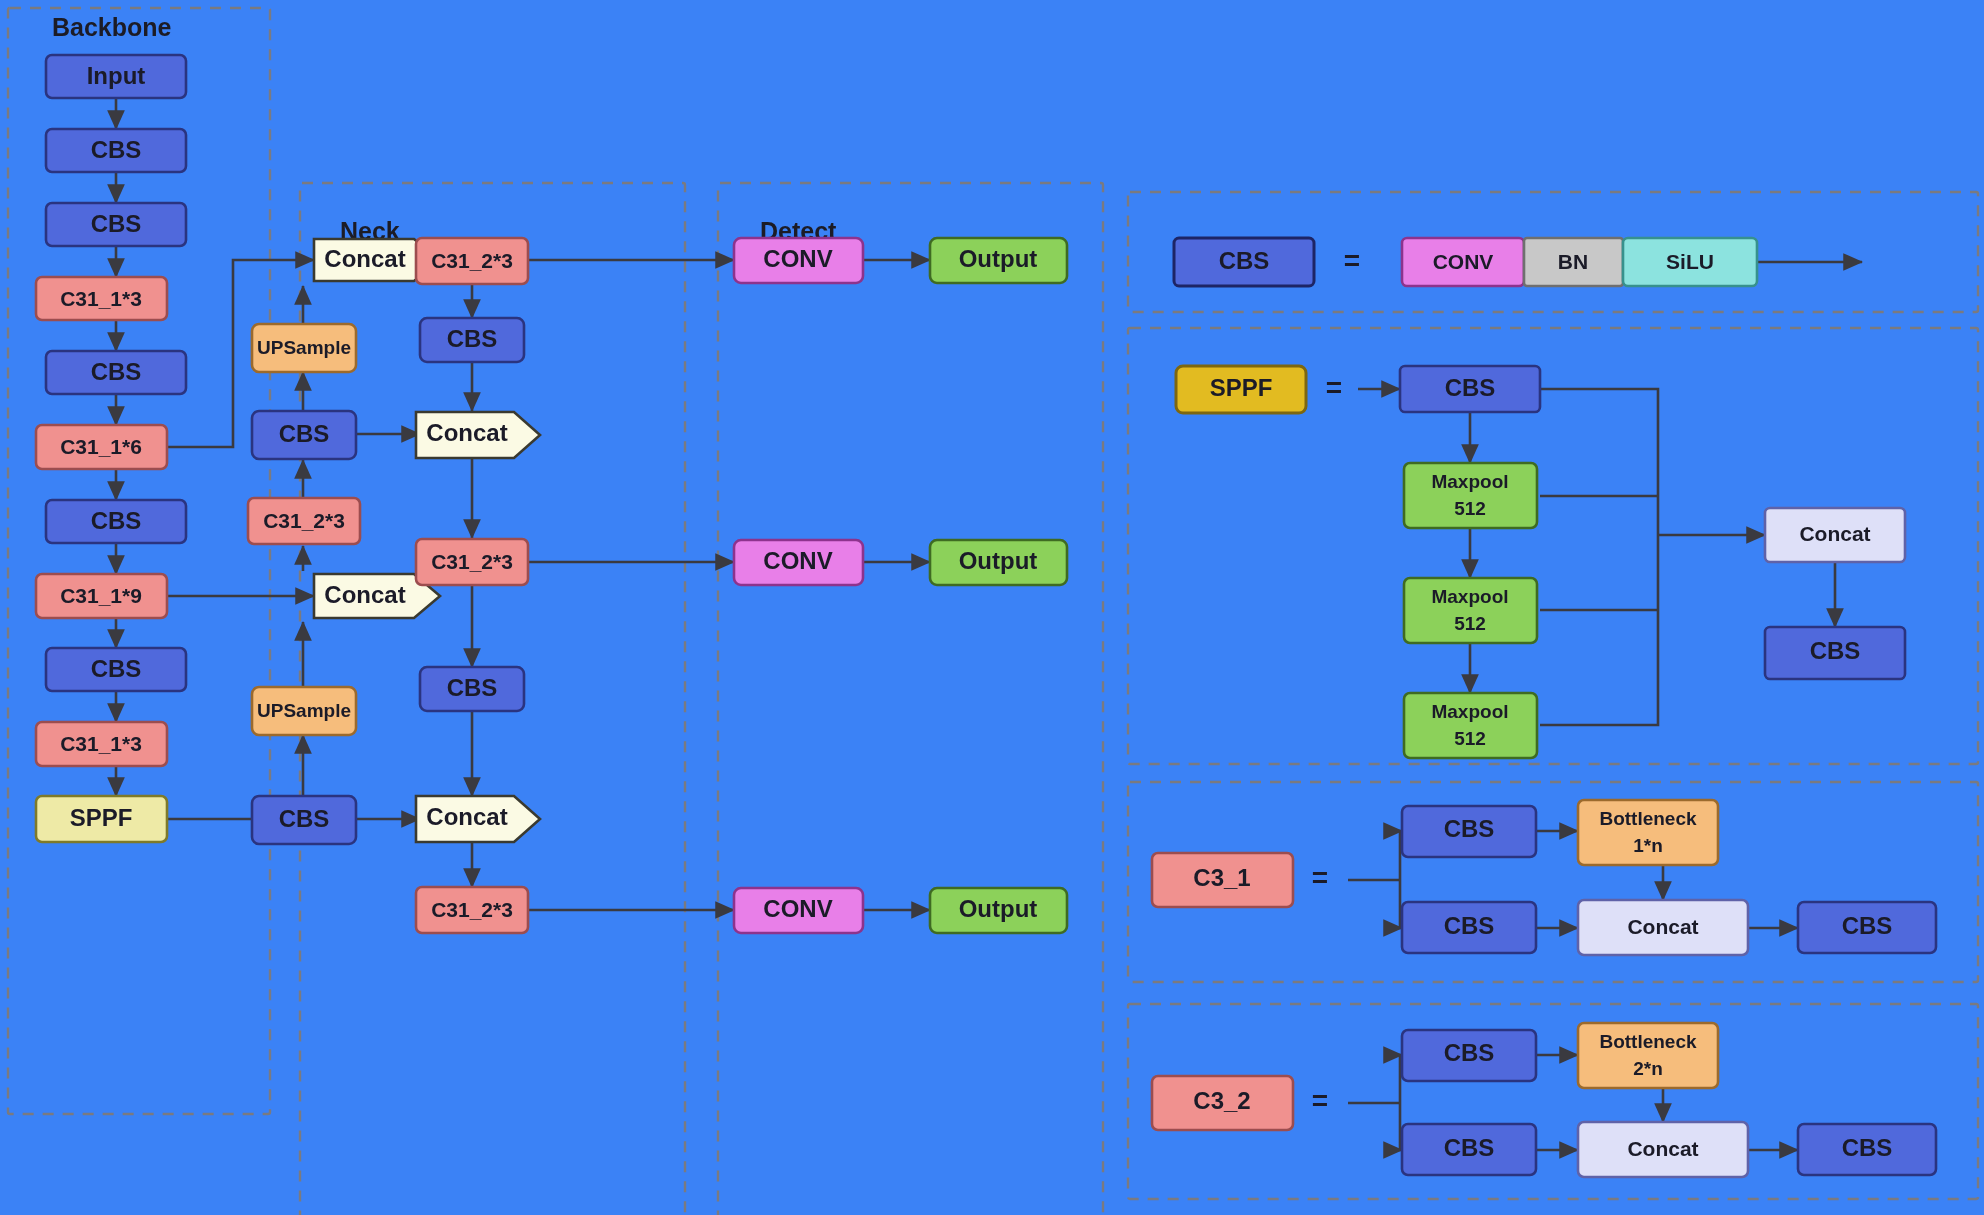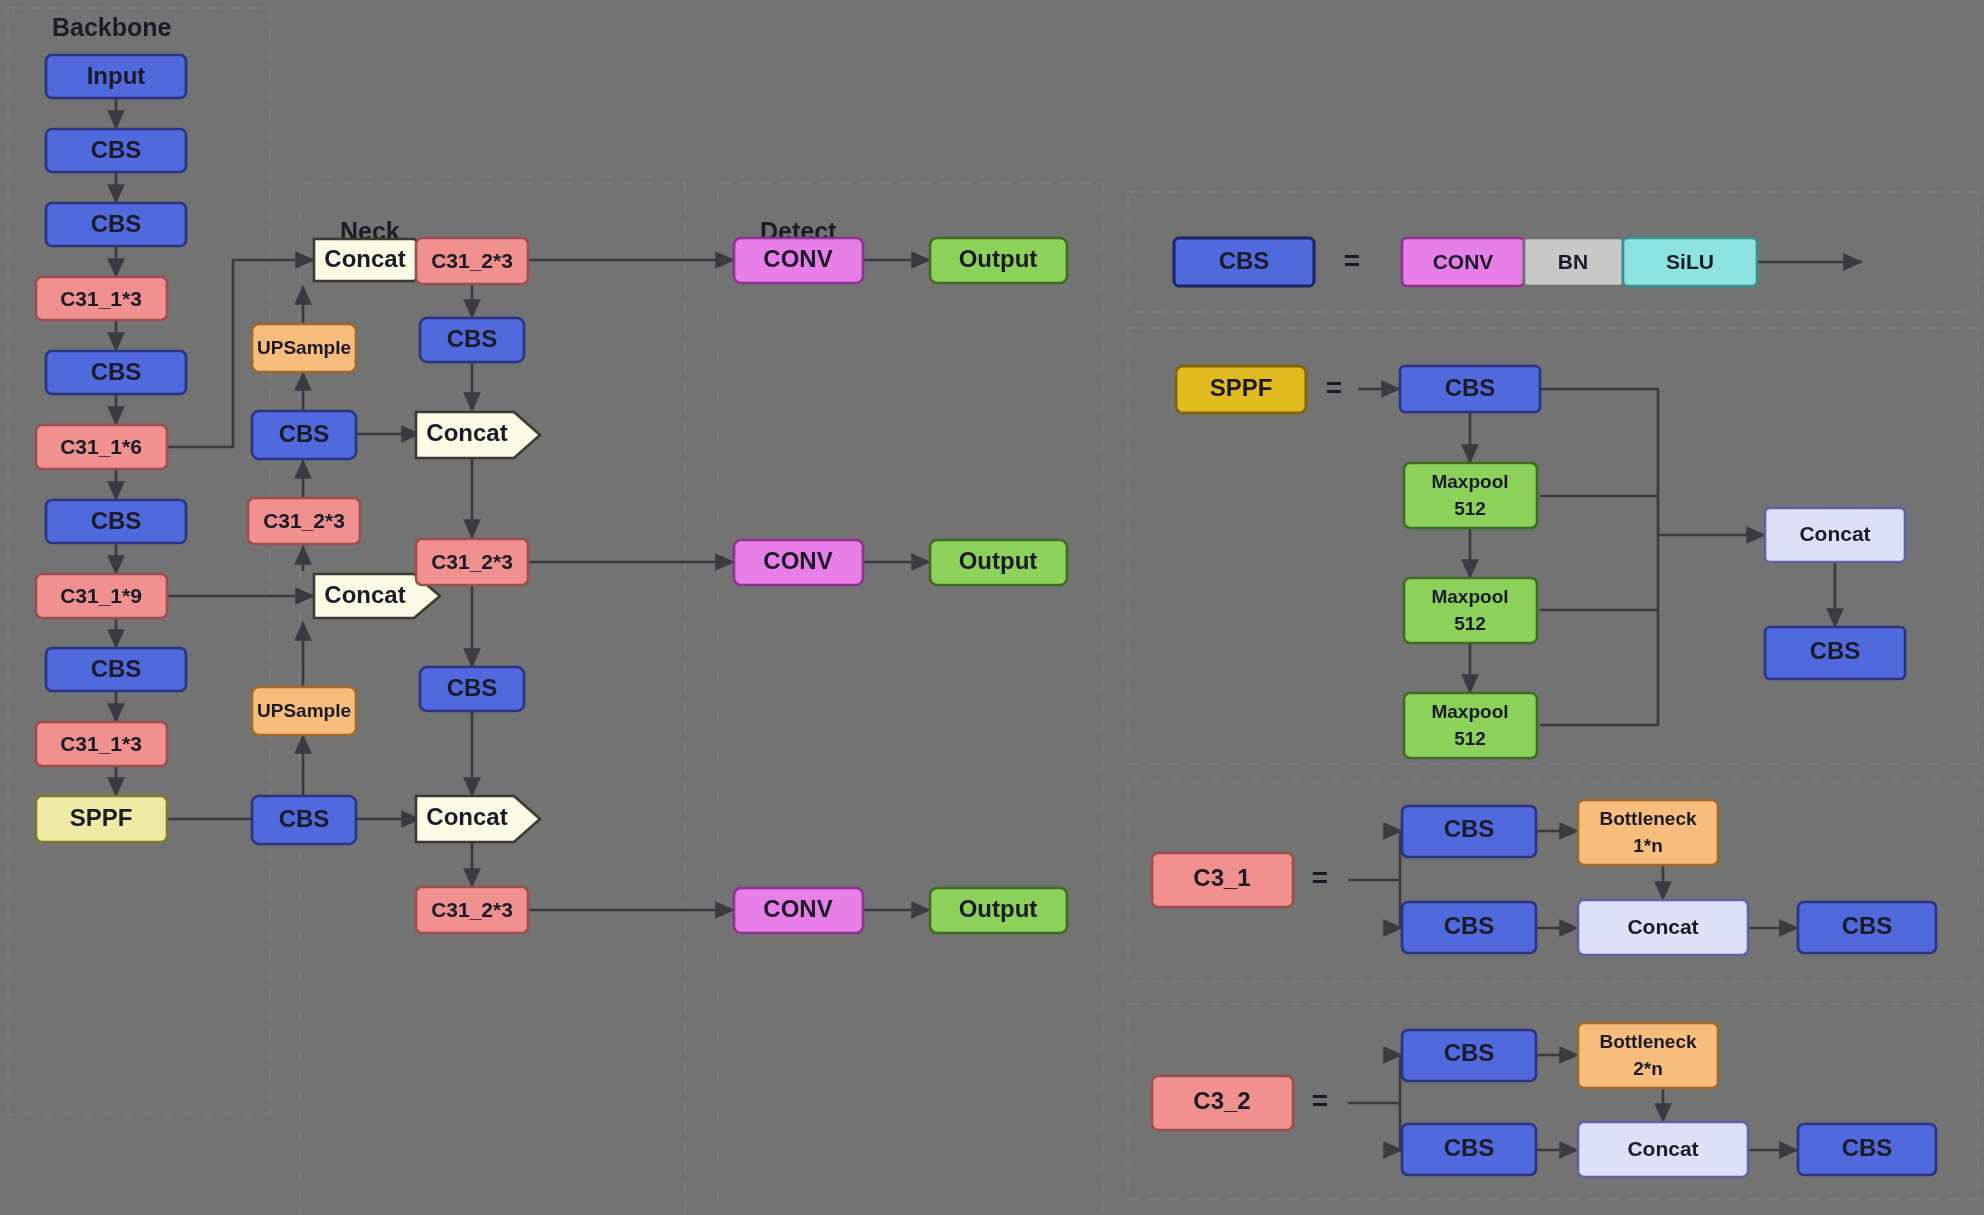--- a/index.html
+++ b/index.html
@@ -1,18 +1,18 @@
 <!DOCTYPE html>
 <html><head>
 <meta charset="utf-8">
 <style>
   html,body{margin:0;padding:0;background:#ffffff;}
   body{width:1984px;height:1215px;overflow:hidden;
        font-family:"Liberation Sans","DejaVu Sans",sans-serif;}
-  #stage{position:relative;width:1984px;height:1215px;background:#737373;}
+  #stage{position:relative;width:1984px;height:1215px;background:#3b82f6;}
   svg.layer{position:absolute;left:0;top:0;width:1984px;height:1215px;}
   .group-title{font-weight:bold;font-size:25px;fill:#1c1c26;}
   .nodelabel{font-weight:bold;font-size:24px;fill:#1b1b28;text-anchor:middle;dominant-baseline:middle;}
   .nodelabel.sm{font-size:21px;}
   .nodelabel.xs{font-size:19px;}
   .eq{font-weight:bold;font-size:28px;fill:#1b1b28;text-anchor:middle;dominant-baseline:middle;}
   .edge{stroke:#3a3a40;stroke-width:2.6;fill:none;}
   .dashbox{fill:none;stroke:#7a7a80;stroke-width:2.4;stroke-dasharray:11 9;}
 </style>
 </head>

